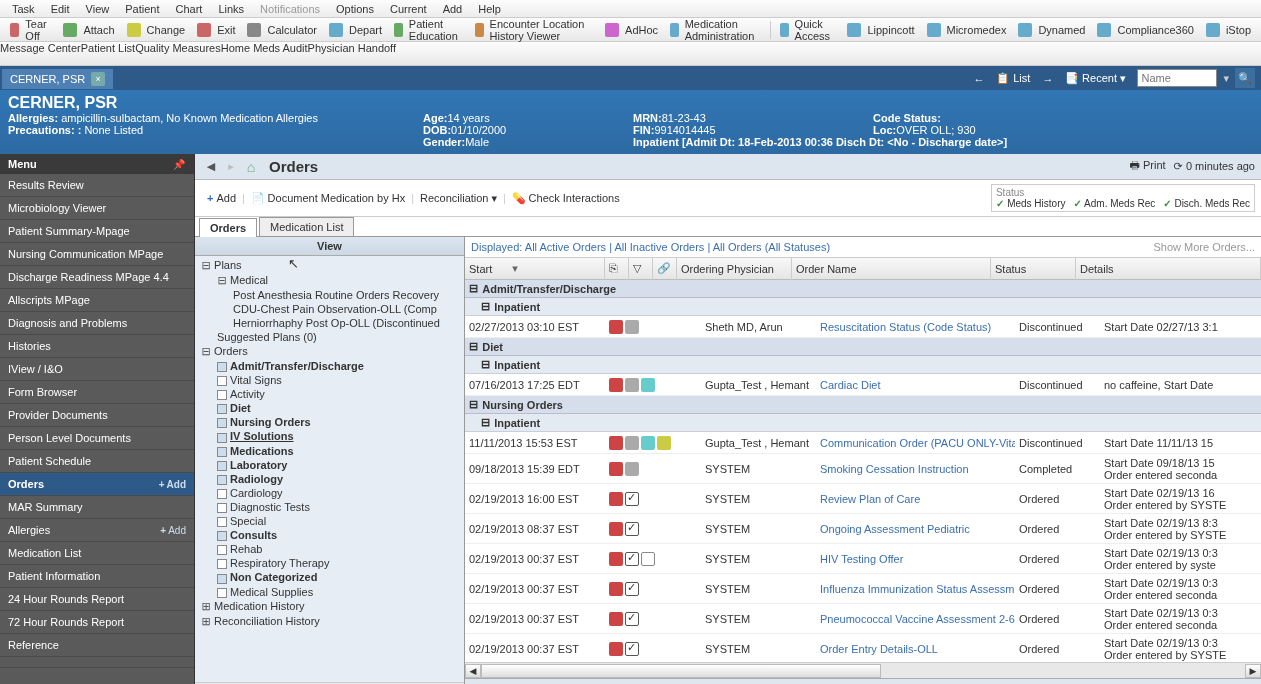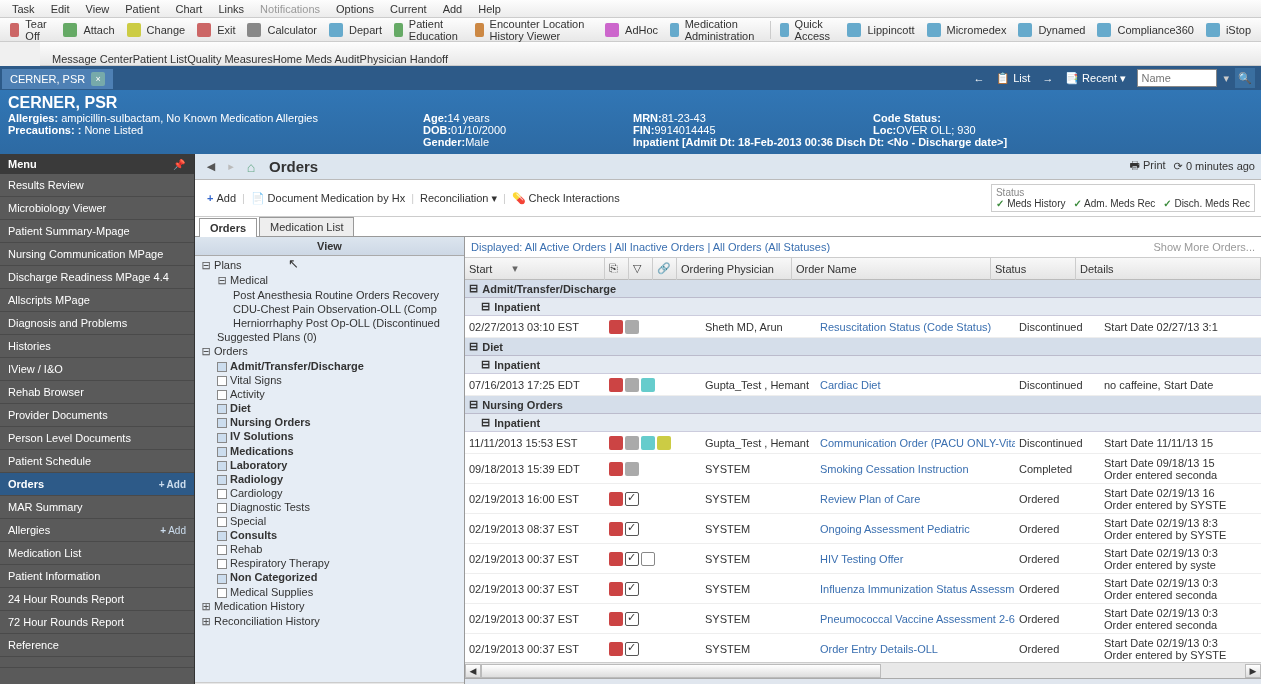--- a/index.html
+++ b/index.html
@@ -4,21 +4,21 @@
 <style>
 * { box-sizing: border-box; margin: 0; padding: 0; font-family: Tahoma, Arial, sans-serif; }
 body { width: 1261px; height: 684px; overflow: hidden; background: #f0f0f0; font-size: 11px; color: #333; }
 .menubar { background: linear-gradient(#fdfdfd, #ececec); border-bottom: 1px solid #ccc; height: 18px; display: flex; align-items: center; padding-left: 4px; }
 .menubar span { padding: 2px 8px; cursor: default; }
 .menubar .disabled { color: #999; }
 .toolbar { background: linear-gradient(#fdfdfd, #e8e8e8); border-bottom: 1px solid #ccc; height: 24px; display: flex; align-items: center; padding: 0 4px; }
 .toolbar .tb-item { display: flex; align-items: center; padding: 2px 6px; cursor: default; gap: 6px; }
 .toolbar .tb-item .ico { width: 14px; height: 14px; border-radius: 2px; display: inline-block; }
 .toolbar .sep { width: 1px; height: 18px; background: #ccc; margin: 0 3px; }
-.toolbar2 { background: linear-gradient(#fdfdfd, #e8e8e8); border-bottom: 1px solid #ccc; height: 24px; display: flex; align-items: flex-end; padding: 0 12px; margin-left: 40px; }
+.toolbar2 { background: linear-gradient(#fdfdfd, #e8e8e8); border-bottom: 1px solid #ccc; height: 24px; display: flex; align-items: flex-start; padding: 0 0; }
 .tab-bar { background: #2d5a88; height: 24px; display: flex; align-items: center; color: #fff; }
 .tab { background: #4e80b4; padding: 3px 8px; display: flex; align-items: center; gap: 6px; height: 20px; margin: 2px 0 0 2px; }
 .tab .close { width: 14px; height: 14px; background: #7aa; border-radius: 2px; text-align: center; line-height: 14px; font-size: 9px; cursor: default; }
 .tab-right { margin-left: auto; display: flex; align-items: center; gap: 6px; padding-right: 6px; }
 .tab-right .list-btn { background: #2d5a88; padding: 2px 6px; display: flex; align-items: center; gap: 3px; cursor: default; }
 .tab-right input { width: 80px; height: 18px; background: #fff; border: 1px solid #888; padding: 0 3px; font-size: 11px; }
 .tab-right .search-btn { width: 20px; height: 20px; background: #3a6fa0; display: flex; align-items: center; justify-content: center; }
 .patient-banner { background: linear-gradient(#3176b5, #2d6aa3); color: #fff; padding: 4px 8px 6px 8px; }
 .patient-name { font-size: 16px; font-weight: bold; }
 .pb-row { display: flex; }
@@ -253,21 +253,21 @@
         <div class="nav-item">
           <span>Diagnosis and Problems</span>
         </div>
         <div class="nav-item">
           <span>Histories</span>
         </div>
         <div class="nav-item">
           <span>IView / I&amp;O</span>
         </div>
         <div class="nav-item">
-          <span>Rehab Browser</span>
+          <span>Form Browser</span>
         </div>
         <div class="nav-item">
           <span>Provider Documents</span>
         </div>
         <div class="nav-item">
           <span>Person Level Documents</span>
         </div>
         <div class="nav-item">
           <span>Patient Schedule</span>
         </div>
@@ -349,21 +349,21 @@
             <div class="tree-row" style="padding-left: 36px;"><span>Post Anesthesia Routine Orders Recovery</span></div>
             <div class="tree-row" style="padding-left: 36px;"><span>CDU-Chest Pain Observation-OLL (Comp</span></div>
             <div class="tree-row" style="padding-left: 36px;"><span>Herniorrhaphy Post Op-OLL (Discontinued</span></div>
             <div class="tree-row" style="padding-left: 20px;"><span>Suggested Plans (0)</span></div>
             <div class="tree-row" style="padding-left: 4px;"><span class="exp">⊟</span> <span>Orders</span></div>
             <div class="tree-row bold" style="padding-left: 20px;"><span class="cb checked"></span><span>Admit/Transfer/Discharge</span></div>
             <div class="tree-row" style="padding-left: 20px;"><span class="cb"></span><span>Vital Signs</span></div>
             <div class="tree-row" style="padding-left: 20px;"><span class="cb"></span><span>Activity</span></div>
             <div class="tree-row bold" style="padding-left: 20px;"><span class="cb checked"></span><span>Diet</span></div>
             <div class="tree-row bold" style="padding-left: 20px;"><span class="cb checked"></span><span>Nursing Orders</span></div>
-            <div class="tree-row bold" style="padding-left: 20px;"><span class="cb checked"></span><span>IV Solutions</span></div>
+            <div class="tree-row bold" style="padding-left: 20px; text-decoration: underline;"><span class="cb checked"></span><span>IV Solutions</span></div>
             <div class="tree-row bold" style="padding-left: 20px;"><span class="cb checked"></span><span>Medications</span></div>
             <div class="tree-row bold" style="padding-left: 20px;"><span class="cb checked"></span><span>Laboratory</span></div>
             <div class="tree-row bold" style="padding-left: 20px;"><span class="cb checked"></span><span>Radiology</span></div>
             <div class="tree-row" style="padding-left: 20px;"><span class="cb"></span><span>Cardiology</span></div>
             <div class="tree-row" style="padding-left: 20px;"><span class="cb"></span><span>Diagnostic Tests</span></div>
             <div class="tree-row" style="padding-left: 20px;"><span class="cb"></span><span>Special</span></div>
             <div class="tree-row bold" style="padding-left: 20px;"><span class="cb checked"></span><span>Consults</span></div>
             <div class="tree-row" style="padding-left: 20px;"><span class="cb"></span><span>Rehab</span></div>
             <div class="tree-row" style="padding-left: 20px;"><span class="cb"></span><span>Respiratory Therapy</span></div>
             <div class="tree-row bold" style="padding-left: 20px;"><span class="cb checked"></span><span>Non Categorized</span></div>

